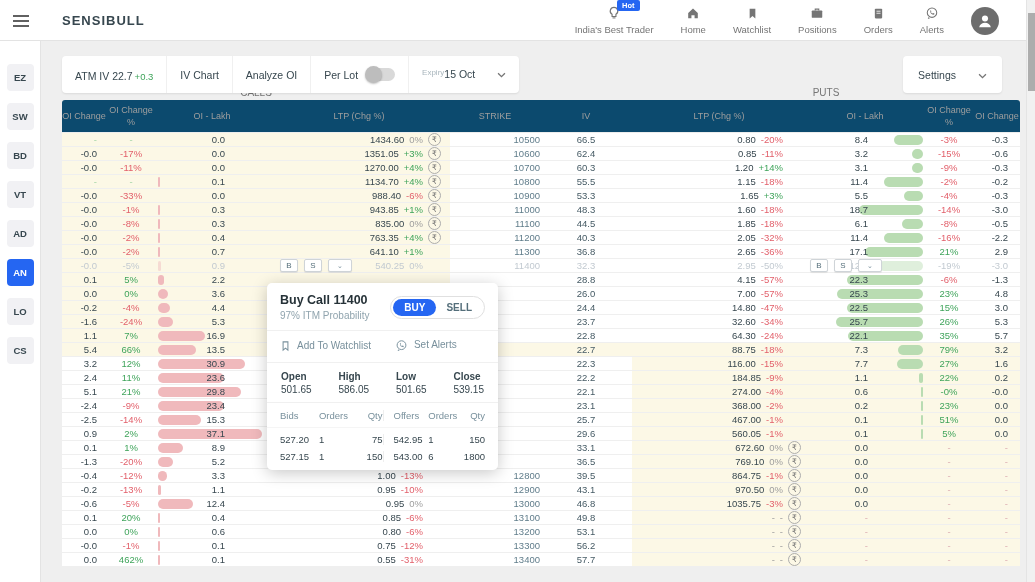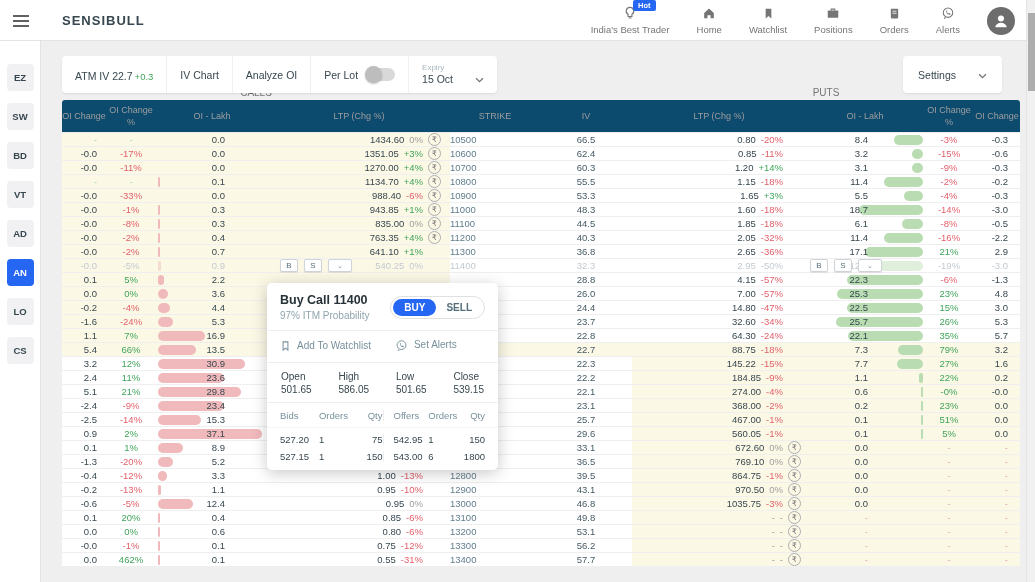--- a/index.html
+++ b/index.html
@@ -3,21 +3,21 @@
 <meta charset="utf-8">
 <style>
 *{margin:0;padding:0;box-sizing:border-box}
 html,body{width:1035px;height:582px;overflow:hidden}
 body{position:relative;background:#efefef;font-family:"Liberation Sans","DejaVu Sans",sans-serif;color:#37474f}
 
 .topnav{position:absolute;top:0;left:0;right:0;height:41px;background:#fff;border-bottom:1px solid #e3e3e3;z-index:6}
 .burger{position:absolute;left:13px;top:15px;width:16px;cursor:pointer}
 .burger i{display:block;height:2px;background:#616161;margin-bottom:3px}
 .brand{position:absolute;left:62px;top:13px;font-size:13px;font-weight:bold;letter-spacing:1px;color:#37474f}
-.navitems{position:absolute;right:20px;top:0;height:41px;display:flex;align-items:center;gap:27px}
+.navitems{position:absolute;right:36px;top:0;height:41px;display:flex;align-items:center;gap:27px}
 .navitem{display:flex;flex-direction:column;align-items:center;gap:2px;color:#757575;font-size:9.5px;cursor:pointer;position:relative}
 .hotwrap{position:relative}
 .hotbadge{position:absolute;top:-6px;left:10px;background:#2566f2;color:#fff;font-size:7.5px;font-weight:bold;padding:1px 5px;border-radius:2px}
 .avatar{width:28px;height:28px;border-radius:50%;background:#6d6d6d;display:flex;align-items:center;justify-content:center}
 
 .sidebar{position:absolute;left:0;top:41px;width:41px;bottom:0;background:#fff;border-right:1px solid #e3e3e3;z-index:5;padding-top:23px}
 .sideitem{width:27px;height:27px;margin:0 auto 12px;background:#f1f1f4;border-radius:4px;display:flex;align-items:center;justify-content:center;font-size:9.5px;font-weight:bold;color:#37474f;cursor:pointer}
 .sideitem.active{background:#2566f2;color:#fff}
 
 .toolbar{position:absolute;left:62px;top:56px;height:37px;display:flex;z-index:3}
@@ -25,41 +25,41 @@
 .tsec{display:flex;align-items:center;padding:0 13px;border-left:1px solid #f0f0f0;gap:8px}
 .tsec:first-child{border-left:none}
 .symtext{font-size:10.5px;color:#455a64}
 .chartbtn{width:26px;height:18px;border:1px solid #8db0f5;border-radius:3px;display:flex;align-items:center;justify-content:center;cursor:pointer}
 .infobtn{border:1px solid #8db0f5;border-radius:3px;color:#2566f2;font-size:8.5px;font-weight:bold;padding:2px 7px;cursor:pointer}
 .atmiv{font-size:10.5px;color:#37474f}
 .atmchg{font-size:9.5px;color:#3fa45b;margin-left:2px}
 .tlink{font-size:10.5px;color:#37474f;cursor:pointer}
 .toggle{width:29px;height:13px;background:#d9d9d9;border-radius:7px;position:relative;cursor:pointer}
 .knob{position:absolute;left:-1px;top:-2px;width:17px;height:17px;border-radius:50%;background:#bdbdbd;box-shadow:0 1px 2px rgba(0,0,0,.25)}
-.expiry{display:flex;flex-direction:column;justify-content:center;line-height:1.2}
+.expiry{display:flex;flex-direction:row;justify-content:center;line-height:1.2}
 .expirylabel{font-size:8px;color:#a9b6bd}
 .expiryval{font-size:10.5px;color:#37474f;display:flex;align-items:center;gap:22px}
 .watchdemo{color:#2566f2;font-size:10.5px;font-weight:bold;display:flex;align-items:center;gap:7px;cursor:pointer}
 .settings{position:absolute;right:33px;top:56px;height:37px;background:#fff;border-radius:4px;box-shadow:0 1px 2px rgba(0,0,0,.09);display:flex;align-items:center;padding:0 15px;gap:22px;font-size:10.5px;color:#37474f;cursor:pointer;z-index:3}
 
 .tablewrap{position:absolute;left:62px;top:87px;width:958px;z-index:1}
 .secheads{position:relative;height:13px}
 .seclabel{position:absolute;font-size:10px;color:#757575;text-align:center}
 .calls-label{left:0;width:388px}
 .puts-label{left:570px;width:388px}
 .thead{display:grid;grid-template-columns:44px 50px 112px 182px 90px 92px 174px 118px 50px 46px;background:#0c4a6e;border-radius:3px 3px 0 0;padding:5px 0 4px;color:#9e9e9e;font-size:9px;text-align:center;align-items:center;line-height:1.3;border-bottom:1px solid #ededed}
 .rows{background:#fff}
 .row{display:grid;grid-template-columns:44px 50px 112px 182px 90px 92px 174px 118px 50px 46px;height:14px;background:#fff;border-bottom:1px solid #efefef;font-size:9.5px;color:#37474f;align-items:center;line-height:13px}
 .cell{height:100%;display:flex;align-items:center}
 .c-chg{justify-content:flex-end;padding-right:9px}
 .c-pct{justify-content:center}
 .c-oi{position:relative;justify-content:flex-end;padding-right:43px}
 .c-oi .bar{position:absolute;left:2px;top:2px;height:10px;border-radius:5px;background:#f0b9bc}
 .c-ltp{justify-content:flex-end;gap:5px;padding-right:9px}
-.strike{justify-content:flex-start;color:#607d8b}
+.strike{justify-content:flex-end;color:#607d8b}
 .iv{justify-content:center;color:#455a64}
 .p-ltp{justify-content:flex-end;gap:5px;padding-right:5px}
 .p-oi{position:relative;justify-content:flex-end;padding-right:56px}
 .p-oi .bar{position:absolute;right:1px;top:2px;height:10px;border-radius:5px;background:#b9dcb2}
 .p-pct{justify-content:center}
 .p-chg{justify-content:flex-end;padding-right:12px}
 .v{position:relative;z-index:1}
 .pos{color:#3fa45b}.neg{color:#e2606b}.mut{color:#9e9e9e}
 .dash{color:#a5d6a7}.dashr{color:#dcaeb2}
 .z-c .call{background:#fcf8e6}
@@ -78,21 +78,21 @@
 .popup{position:absolute;left:267px;top:283px;width:231px;background:#fff;border-radius:5px;box-shadow:0 3px 16px rgba(0,0,0,.22);z-index:10}
 .p-head{display:flex;justify-content:space-between;align-items:center;padding:10px 13px 9px}
 .p-title{font-size:12.5px;font-weight:bold;color:#263238;margin-bottom:3px}
 .p-sub{font-size:10px;color:#90a4ae}
 .p-toggle{display:flex;border:1px solid #e0e0e0;border-radius:15px;padding:2px;align-items:center}
 .p-buy{background:#2566f2;color:#fff;border-radius:11px;padding:3px 11px;font-size:10px;font-weight:bold;cursor:pointer}
 .p-sell{color:#546e7a;padding:3px 10px;font-size:10px;font-weight:bold;cursor:pointer}
 .p-actions{display:flex;gap:24px;padding:8px 13px;border-top:1px solid #f0f0f0;color:#78909c;font-size:10px;align-items:center}
 .p-act{display:flex;align-items:flex-start;gap:6px;cursor:pointer}
 .p-ohlc{display:flex;justify-content:space-between;padding:8px 14px 7px;border-top:1px solid #f0f0f0}
-.p-ohlc .lab{font-size:10px;font-weight:normal;color:#37474f}
+.p-ohlc .lab{font-size:10px;font-weight:bold;color:#37474f}
 .p-ohlc .val{font-size:10px;color:#37474f;margin-top:2px}
 .p-dephead,.p-deprow{display:flex;padding:0 13px}
 .p-dephead{border-top:1px solid #f0f0f0;padding-top:7px;padding-bottom:6px;color:#78909c;font-size:9.5px}
 .p-depbody{padding-bottom:8px;border-top:1px solid #f5f5f5}
 .p-deprow{font-size:9.5px;color:#37474f;padding-top:6px}
 .half{display:flex;width:50%}
 .half.right{border-left:1px solid #eee;padding-left:10px}
 .dcol1{width:38%;text-align:left}.dcol2{width:24%;text-align:left}.dcol3{width:38%;text-align:right}
 
 .vscroll{position:absolute;right:0;top:0;width:9px;bottom:0;background:#f1f1f1;border-left:1px solid #e4e4e4;z-index:20}
@@ -831,21 +831,21 @@
           <span class="v">30.9</span>
         </div>
         <div class="cell call c-ltp"></div>
         <div class="cell strike">
           <span class="v"></span>
         </div>
         <div class="cell iv">
           <span class="v">22.3</span>
         </div>
         <div class="cell put p-ltp">
-          <span class="v">145.22</span>
+          <span class="v">116.00</span>
           <span class="neg">-15%</span>
           <span class="rs empty"></span>
         </div>
         <div class="cell put p-oi">
           <span class="bar" style="width:26.18px"></span>
           <span class="v">7.7</span>
         </div>
         <div class="cell put p-pct">
           <span class="pos">27%</span>
         </div>

